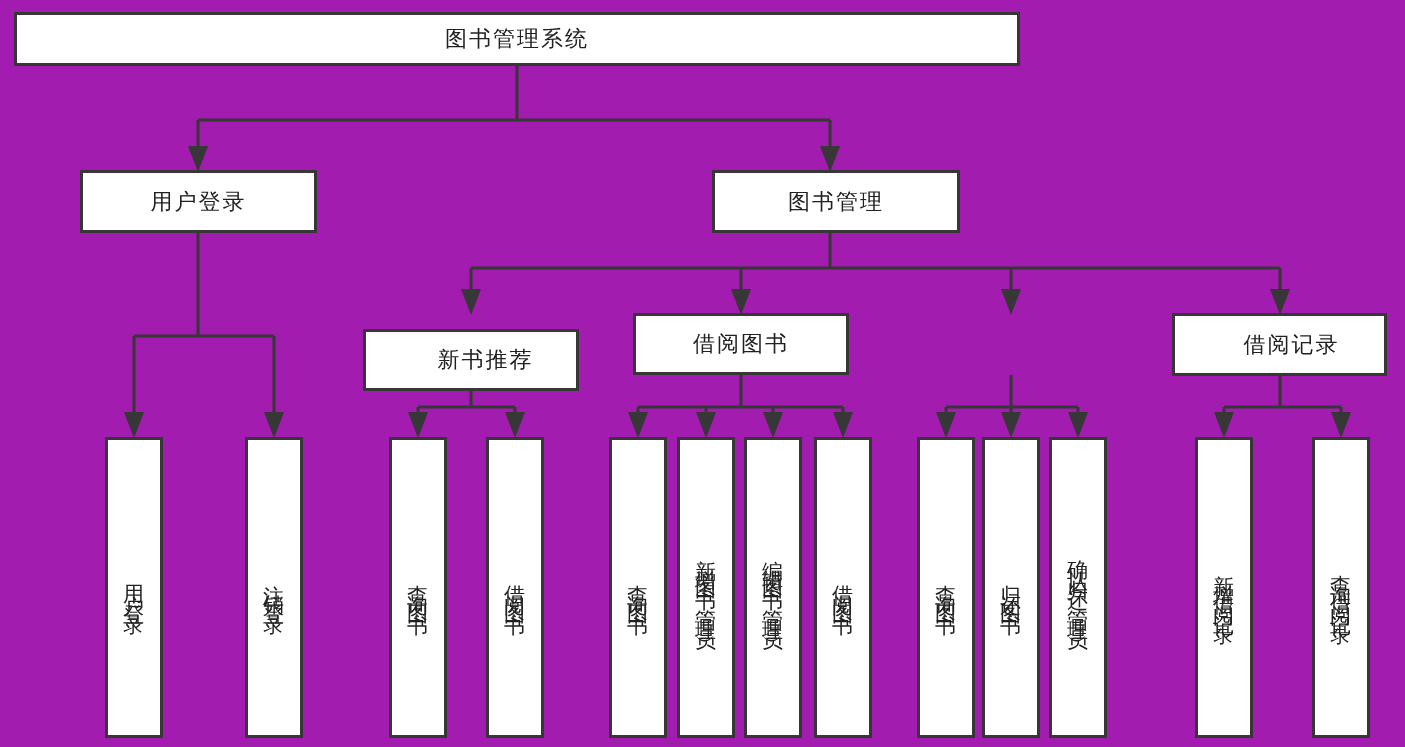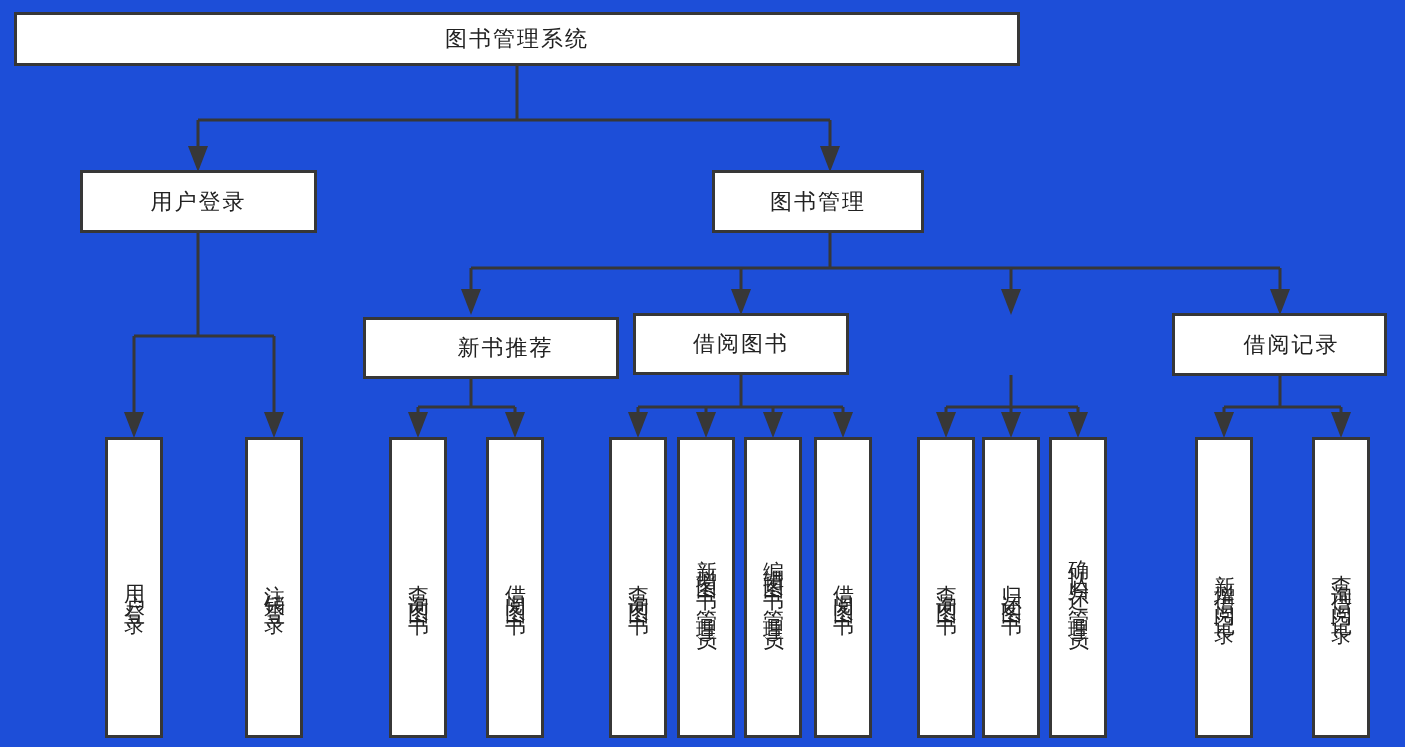--- a/index.html
+++ b/index.html
@@ -1,21 +1,21 @@
 <!DOCTYPE html>
 <html><head>
 <meta charset="utf-8">
 <style>
   html, body { margin: 0; padding: 0; background: #ffffff; }
   .canvas {
     position: relative;
     width: 1405px;
     height: 747px;
-    background: #1d4ed8;
-    font-family: Liberation Serif, serif;
+    background: #a21caf;
+    font-family: Liberation Sans, sans-serif;
     overflow: hidden;
   }
   .wires {
     position: absolute;
     left: 0; top: 0;
     width: 1405px; height: 747px;
     z-index: 1;
   }
   .node {
     position: absolute;
@@ -48,22 +48,22 @@
     top: 714px;
     font-size: 20px;
     letter-spacing: 0.5px;
     color: rgba(175, 179, 186, 0.92);
     z-index: 5;
     white-space: nowrap;
   }
   
   #n-root   { left: 14px;   top: 12px;  width: 1006px; height: 54px; }
   #n-l2-0   { left: 80px;   top: 170px; width: 237px;  height: 63px; }
-  #n-l2-1   { left: 712px;  top: 170px; width: 212px;  height: 63px; }
-  #n-l3-0   { left: 363px;  top: 317px; width: 256px;  height: 62px; padding-left: 29px; }
+  #n-l2-1   { left: 712px;  top: 170px; width: 248px;  height: 63px; }
+  #n-l3-0   { left: 363px;  top: 329px; width: 216px;  height: 62px; padding-left: 29px; }
   #n-l3-1   { left: 633px;  top: 313px; width: 216px;  height: 62px; }
   #n-l3-2   { left: 903px;  top: 313px; width: 216px;  height: 62px; }
   #n-l3-3   { left: 1172px; top: 313px; width: 215px;  height: 63px; padding-left: 24px; }
   .leaf     { top: 437px; width: 58px; height: 301px; }
   #n-a0 { left: 105px; }  #n-a1 { left: 245px; }
   #n-b0 { left: 389px; }  #n-b1 { left: 486px; }
   #n-c0 { left: 609px; }  #n-c1 { left: 677px; }
   #n-c2 { left: 744px; }  #n-c3 { left: 814px; }
   #n-d0 { left: 917px; }  #n-d1 { left: 982px; }  #n-d2 { left: 1049px; }
   #n-e0 { left: 1195px; } #n-e1 { left: 1312px; }

